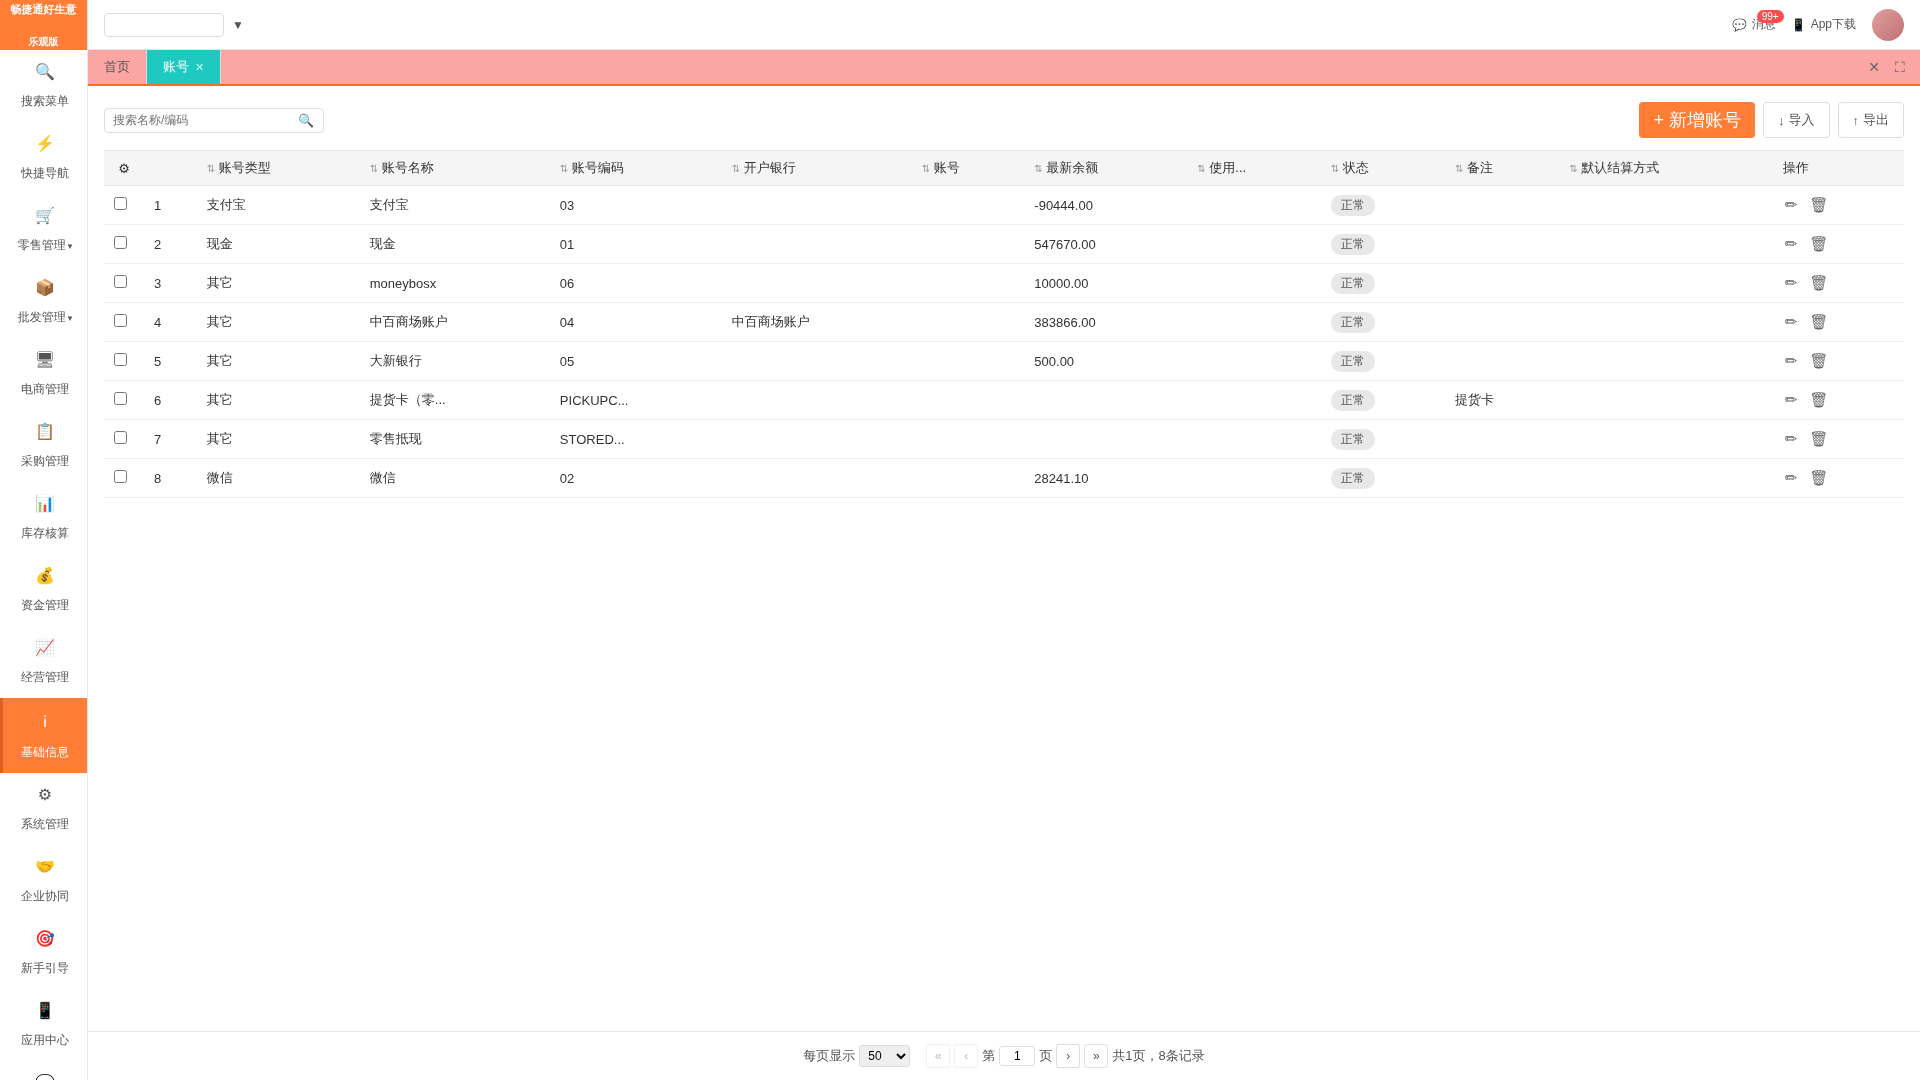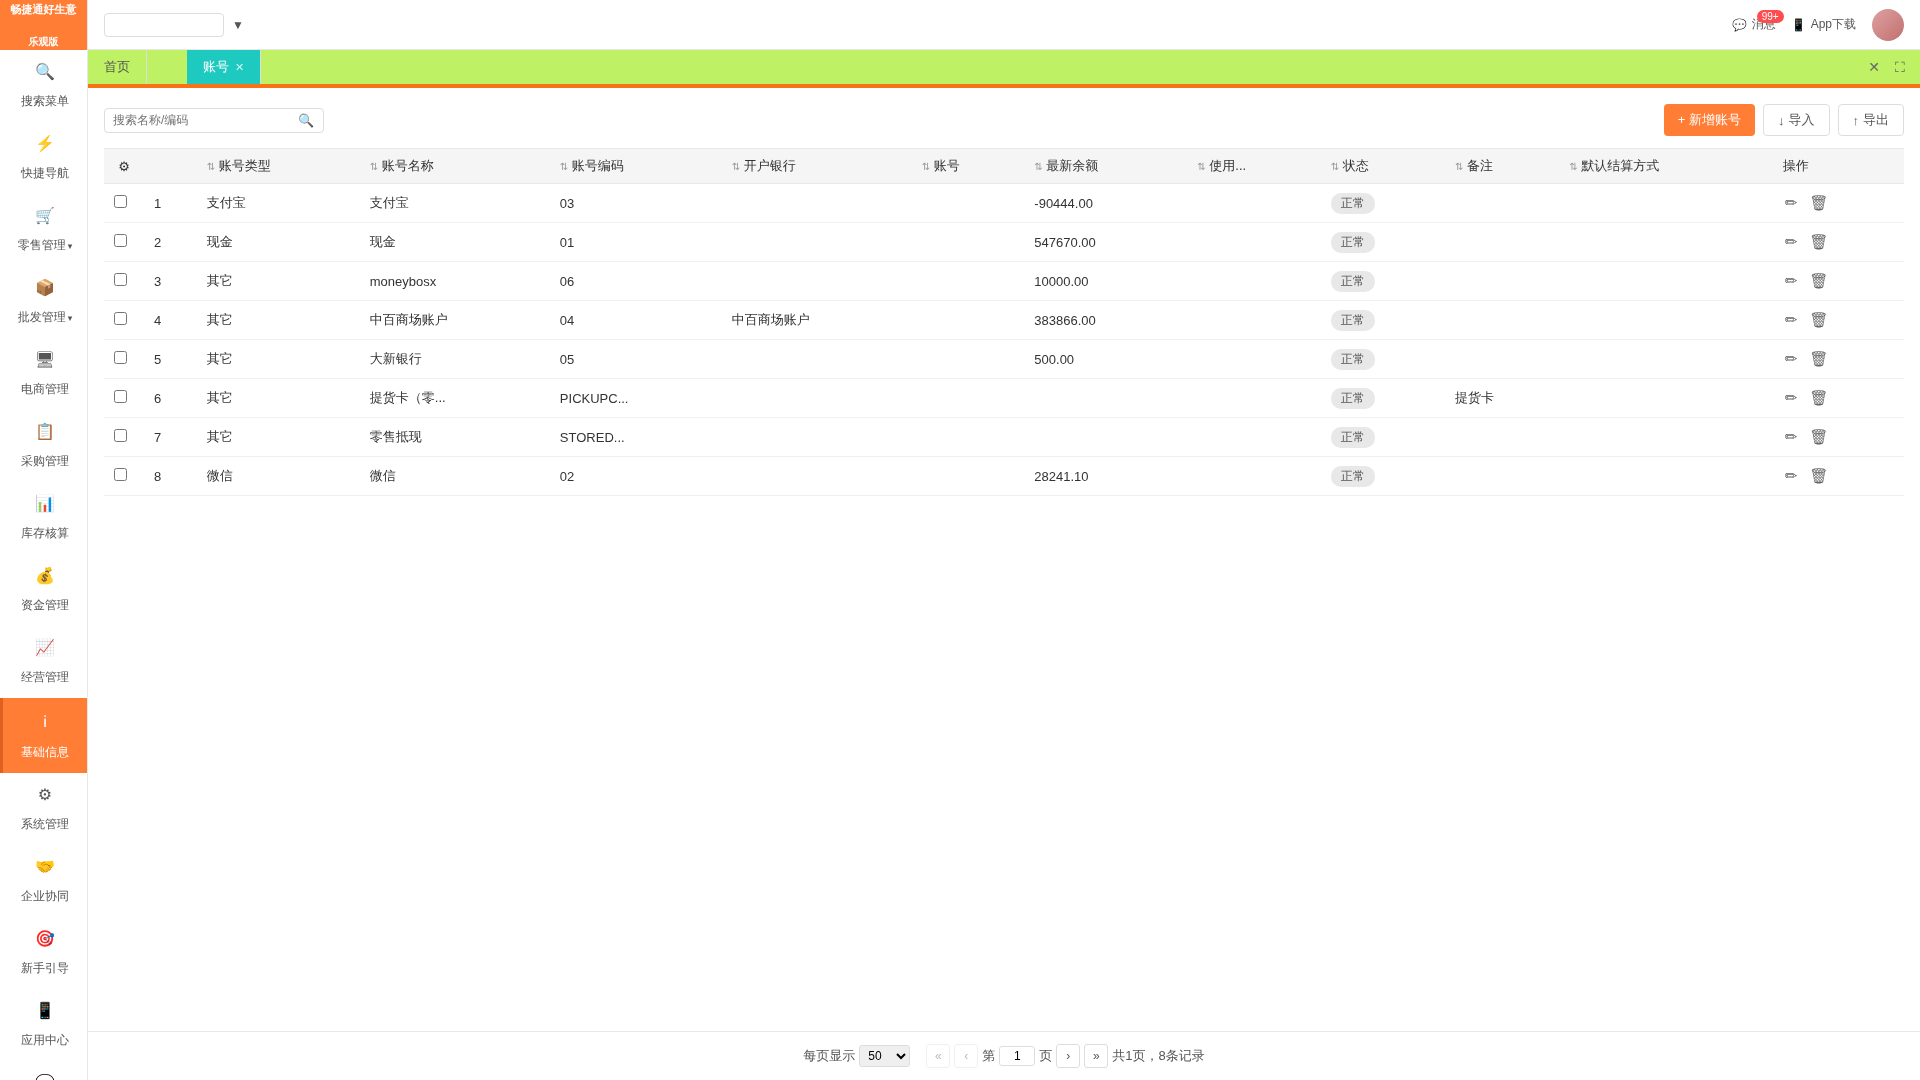--- a/index.html
+++ b/index.html
@@ -120,24 +120,23 @@
       overflow: hidden;
     }
 
     
     .content-area { flex: 1; display: flex; flex-direction: column; overflow: hidden; }
 
     
     .tab-bar {
       display: flex;
       align-items: center;
-      background: #bef264;
-      border-bottom: 4px solid #f97316;
+      background: #fca5a5;
+      border-bottom: 2px solid #f97316;
       flex-shrink: 0;
-      gap: 40px;
     }
     .tab {
       display: flex;
       align-items: center;
       padding: 8px 16px;
       font-size: 13px;
       cursor: pointer;
       color: #555;
       border-right: 1px solid #ddd;
       gap: 6px;
@@ -181,21 +180,21 @@
       flex: 1;
       color: #999;
     }
     .toolbar-btns { display: flex; gap: 8px; }
     .btn-primary {
       background: #ff7d35;
       color: #fff;
       border: none;
       border-radius: 4px;
       padding: 6px 14px;
-      font-size: 13px;
+      font-size: 18px;
       cursor: pointer;
       display: flex;
       align-items: center;
       gap: 4px;
     }
     .btn-default {
       background: #fff;
       color: #555;
       border: 1px solid #ddd;
       border-radius: 4px;

